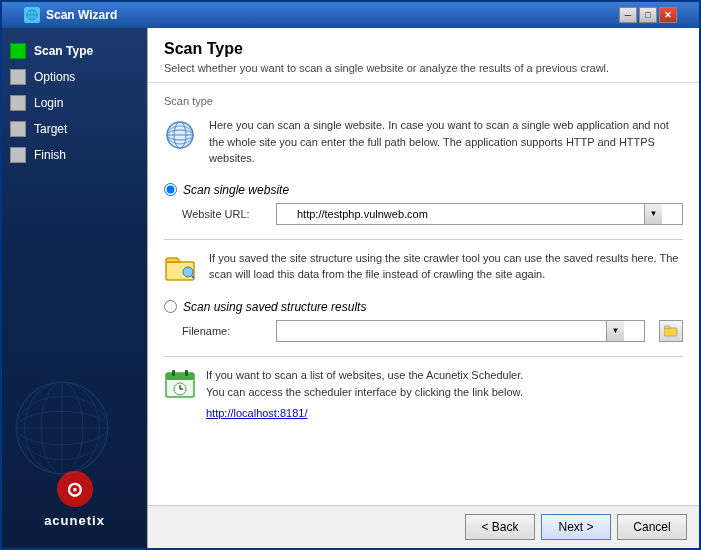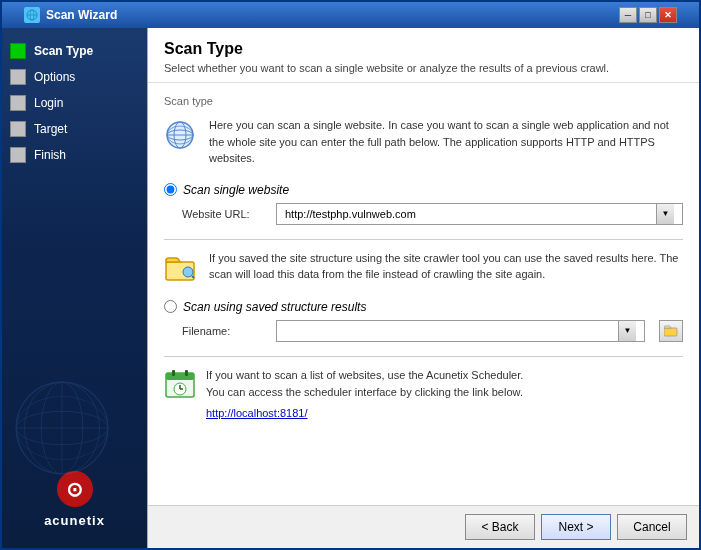--- a/index.html
+++ b/index.html
@@ -262,21 +262,21 @@
       color: #333;
       min-width: 80px;
     }
 
     .field-combo {
       flex: 1;
       height: 22px;
       border: 1px solid #999;
       background: white;
       font-size: 11px;
-      padding: 1px 8px;
+      padding: 1px 20px;
       display: flex;
       align-items: center;
       justify-content: space-between;
     }
 
     .field-combo-text {
       flex: 1;
       font-size: 11px;
       color: #000;
     }

